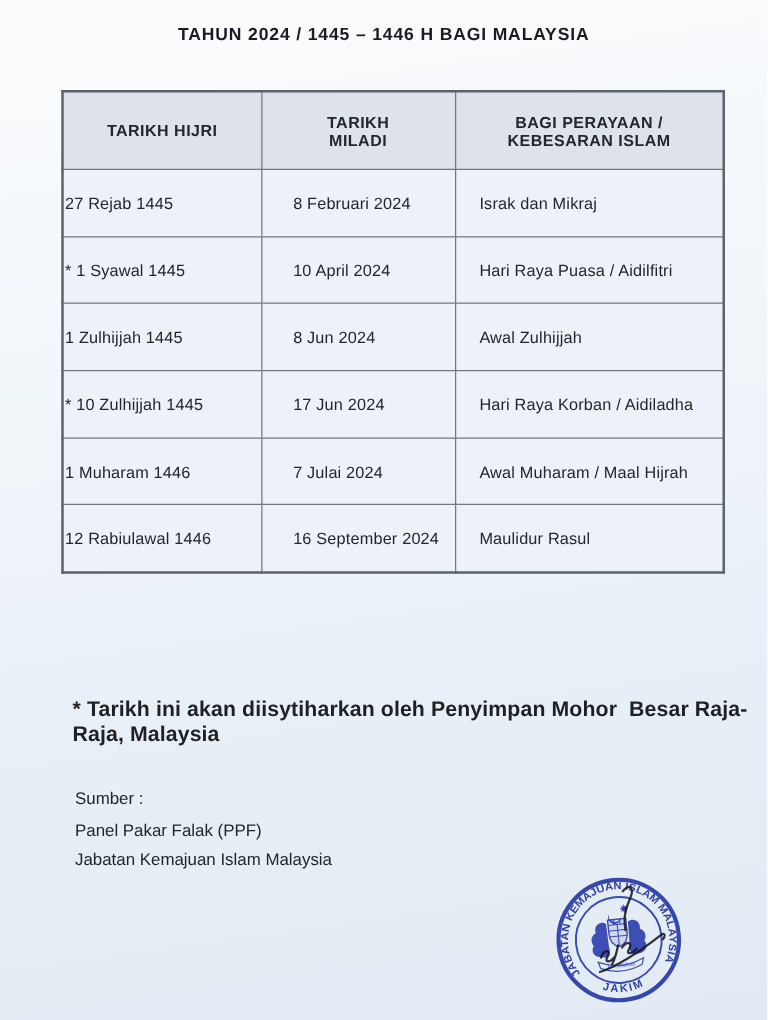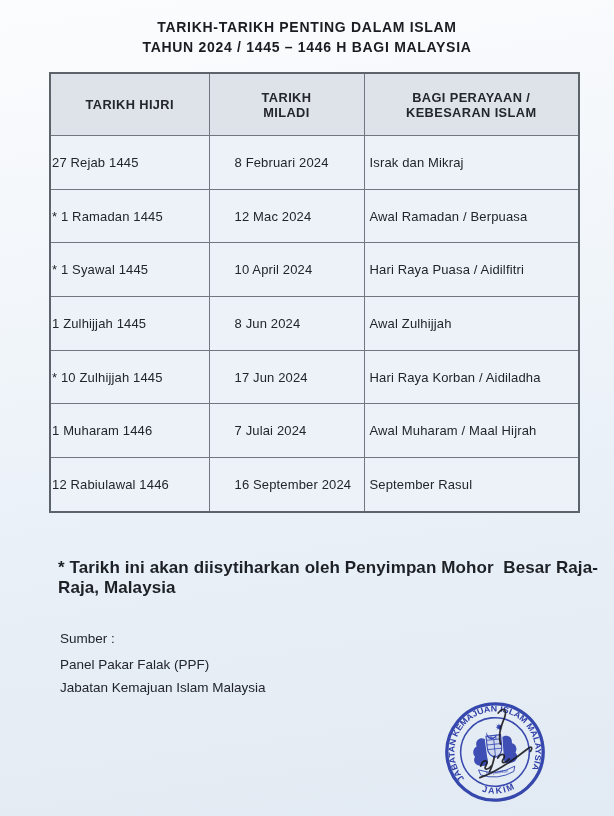--- a/index.html
+++ b/index.html
@@ -44,21 +44,21 @@
   table.dates tbody td {
     height: 50.7px;
     background: #edf2f8;
     font-size: 13px;
     vertical-align: middle;
     color: #22262c;
     letter-spacing: 0.15px;
   }
   table.dates tbody td.c1 { }
   table.dates tbody td.c2 { padding-left: 25px; }
-  table.dates tbody td.c3 { padding-left: 5px; margin-top: 32px; }
+  table.dates tbody td.c3 { padding-left: 19px; margin-top: 32px; }
   .footnote {
     position: absolute;
     left: 58px; top: 558px;
     font-size: 17px;
     font-weight: bold;
     letter-spacing: 0.1px;
     white-space: pre-wrap;
     color: #1d2126;
   }
   .source {
@@ -76,21 +76,20 @@
     transform: rotate(-6deg);
   }
   .stamp text { font-family: "Liberation Sans", sans-serif; }
 </style>
 </head>
 <body>
 
 <div class="page">
 
   <div class="doc-title">
-    <div>TARIKH-TARIKH PENTING DALAM ISLAM</div>
     <div>TAHUN 2024 / 1445 – 1446 H BAGI MALAYSIA</div>
   </div>
 
   <div class="table-wrap">
     <table class="dates">
       <colgroup>
         <col style="width:159px">
         <col style="width:155px">
         <col style="width:215px">
       </colgroup>
@@ -101,25 +100,20 @@
           <th>BAGI PERAYAAN / KEBESARAN ISLAM</th>
         </tr>
       </thead>
       <tbody>
         <tr>
           <td class="c1">27 Rejab 1445</td>
           <td class="c2">8 Februari 2024</td>
           <td class="c3">Israk dan Mikraj</td>
         </tr>
         <tr>
-          <td class="c1">* 1 Ramadan 1445</td>
-          <td class="c2">12 Mac 2024</td>
-          <td class="c3">Awal Ramadan / Berpuasa</td>
-        </tr>
-        <tr>
           <td class="c1">* 1 Syawal 1445</td>
           <td class="c2">10 April 2024</td>
           <td class="c3">Hari Raya Puasa / Aidilfitri</td>
         </tr>
         <tr>
           <td class="c1">1 Zulhijjah 1445</td>
           <td class="c2">8 Jun 2024</td>
           <td class="c3">Awal Zulhijjah</td>
         </tr>
         <tr>
@@ -128,21 +122,21 @@
           <td class="c3">Hari Raya Korban / Aidiladha</td>
         </tr>
         <tr>
           <td class="c1">1 Muharam 1446</td>
           <td class="c2">7 Julai 2024</td>
           <td class="c3">Awal Muharam / Maal Hijrah</td>
         </tr>
         <tr>
           <td class="c1">12 Rabiulawal 1446</td>
           <td class="c2">16 September 2024</td>
-          <td class="c3">September Rasul</td>
+          <td class="c3">Maulidur Rasul</td>
         </tr>
       </tbody>
     </table>
   </div>
 
   <div class="footnote">* Tarikh ini akan diisytiharkan oleh Penyimpan Mohor  Besar Raja-Raja, Malaysia</div>
 
   <div class="source">
     <div class="src-label">Sumber :</div>
     <div>Panel Pakar Falak (PPF)</div>

